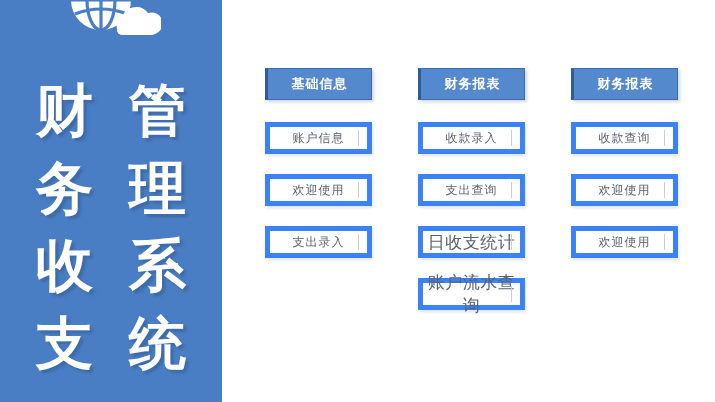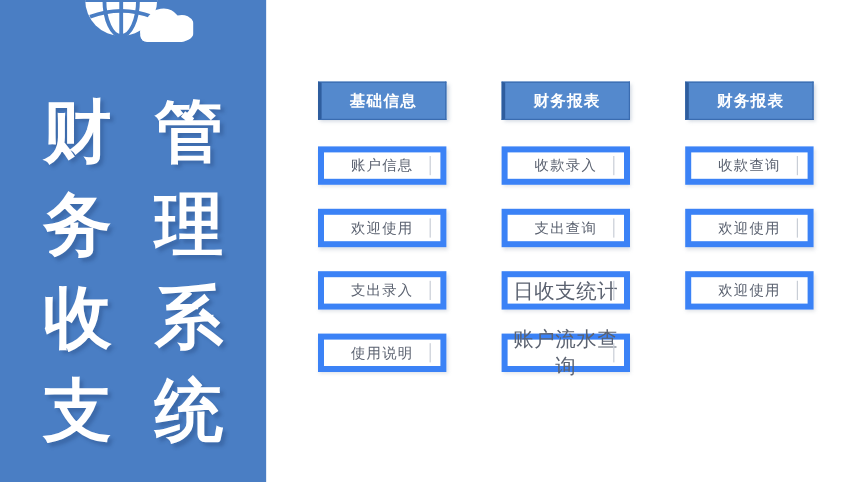--- a/index.html
+++ b/index.html
@@ -180,24 +180,20 @@
           <span class="tick"></span>
         </div>
         <div class="btn">
           <span>欢迎使用</span>
           <span class="tick"></span>
         </div>
         <div class="btn">
           <span>支出录入</span>
           <span class="tick"></span>
         </div>
-        <div class="btn">
-          <span>使用说明</span>
-          <span class="tick"></span>
-        </div>
       </div>
 
       <div class="col">
         <div class="btn-header">财务报表</div>
         <div class="btn">
           <span>收款录入</span>
           <span class="tick"></span>
         </div>
         <div class="btn">
           <span>支出查询</span>

